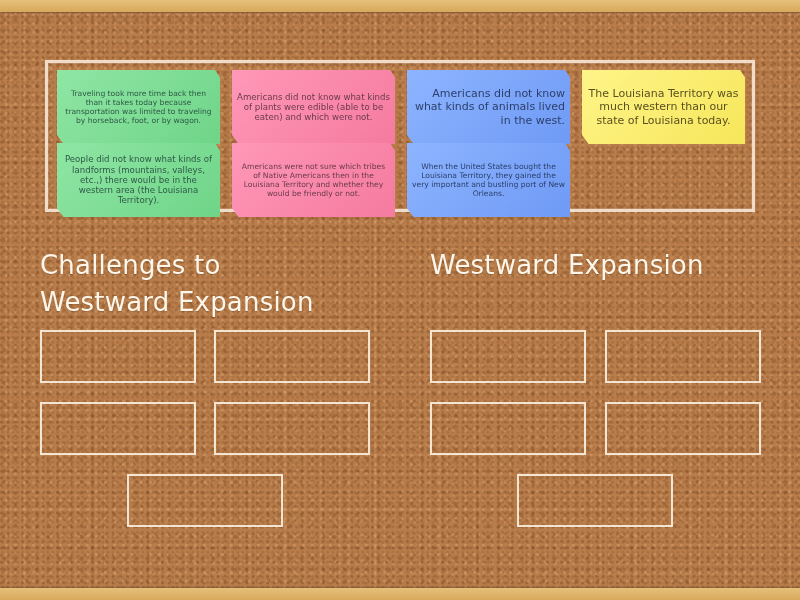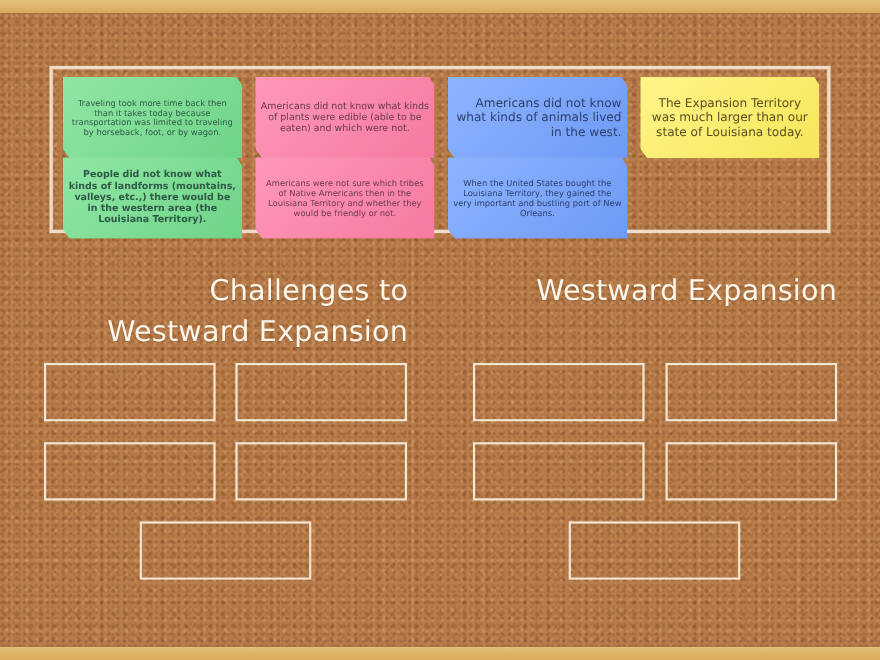--- a/index.html
+++ b/index.html
@@ -62,21 +62,21 @@
     .card .txt { line-height: 1.2; }
     .fs-sm { font-size: 7.6px; }
     .fs-md { font-size: 8.6px; }
     .fs-lg { font-size: 11px; }
 
     .heading {
       position: absolute;
       color: #fdf6ea;
       font-size: 26px;
       line-height: 37px;
-      text-align: right;
+      text-align: left;
       letter-spacing: 0.2px;
       text-shadow: 0 1px 1px rgba(0,0,0,0.15);
     }
     .zone {
       position: absolute;
       width: 152px;
       height: 49px;
       border: 2px solid rgba(250,238,222,0.92);
       box-sizing: content-box;
     }
@@ -92,24 +92,24 @@
 <div class="card green" style="left:57px; top:70px;">
   <span class="txt fs-sm">Traveling took more time back then than it takes today because transportation was limited to traveling by horseback, foot, or by wagon.</span>
 </div>
 <div class="card pink" style="left:232px; top:70px;">
   <span class="txt fs-md">Americans did not know what kinds of plants were edible (able to be eaten) and which were not.</span>
 </div>
 <div class="card blue" style="left:407px; top:70px;text-align:right;">
   <span class="txt fs-lg">Americans did not know what kinds of animals lived in the west.</span>
 </div>
 <div class="card yellow" style="left:582px; top:70px;">
-  <span class="txt fs-lg">The Expansion Territory was much larger than our state of Louisiana today.</span>
+  <span class="txt fs-lg">The Louisiana Territory was much western than our state of Louisiana today.</span>
 </div>
 
-<div class="card green" style="left:57px; top:143px;font-weight:bold;">
+<div class="card green" style="left:57px; top:143px;">
   <span class="txt fs-md">People did not know what kinds of landforms (mountains, valleys, etc.,) there would be in the western area (the Louisiana Territory).</span>
 </div>
 <div class="card pink" style="left:232px; top:143px;">
   <span class="txt fs-sm">Americans were not sure which tribes of Native Americans then in the Louisiana Territory and whether they would be friendly or not.</span>
 </div>
 <div class="card blue" style="left:407px; top:143px;align-items:center;">
   <span class="txt fs-sm">When the United States bought the Louisiana Territory, they gained the very important and bustling port of New Orleans.</span>
 </div>
 
 <div class="heading" style="left:40px; top:247px; width:331px;">

